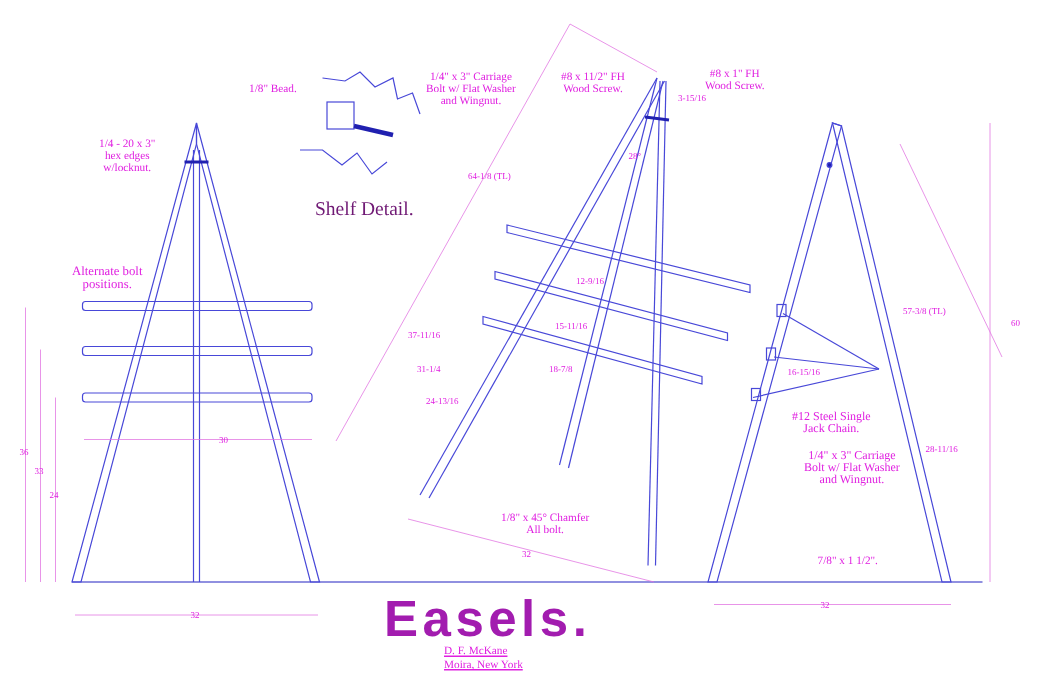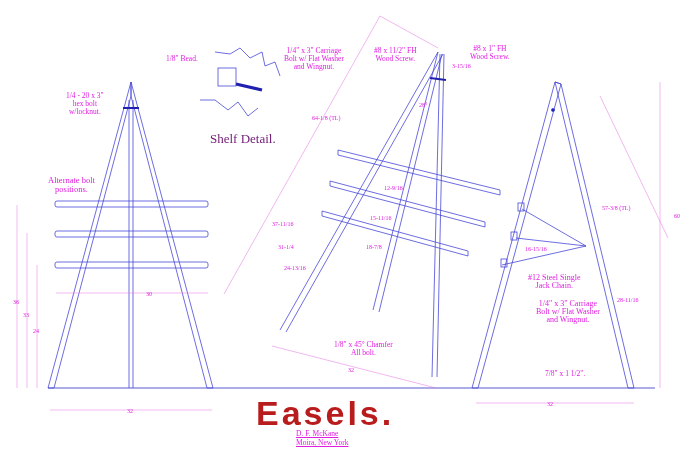--- a/index.html
+++ b/index.html
@@ -1,20 +1,20 @@
 <!DOCTYPE html>
 <html><head>
 <meta charset="utf-8">
 <style>
   html,body{margin:0;padding:0;background:#fff;}
   body{width:700px;height:459px;overflow:hidden;position:relative;font-family:"Liberation Serif",serif;}
   #canvas{position:absolute;left:0;top:0;width:700px;height:459px;}
   .lbl{position:absolute;color:#e020e0;font-family:"Liberation Serif",serif;font-size:7.5px;line-height:8px;text-align:center;white-space:nowrap;}
   .lbl.small{font-size:6px;}
-  .title{position:absolute;left:256px;top:394px;font-family:"Liberation Sans",sans-serif;font-weight:bold;font-size:34px;color:#b91c1c;letter-spacing:3px;}
+  .title{position:absolute;left:256px;top:394px;font-family:"Liberation Sans",sans-serif;font-weight:bold;font-size:34px;color:#a21caf;letter-spacing:3px;}
   .subtitle{position:absolute;left:258px;top:217px;font-size:13px;color:#701a75;}
   .author{position:absolute;left:296px;top:429px;font-size:7.5px;color:#e020e0;text-align:left;line-height:9px;text-decoration:underline;}
 </style>
 </head>
 <body>
 
 <svg id="canvas" viewBox="0 0 700 459" xmlns="http://www.w3.org/2000/svg">
   <g stroke="#4848d8" stroke-width="0.8" fill="none">
 
     <line x1="48" y1="388" x2="655" y2="388" stroke="#9090e0" stroke-width="1.4"></line>
@@ -73,21 +73,21 @@
     <line x1="380" y1="16" x2="438" y2="48"></line>
     <line x1="272" y1="346" x2="436" y2="388"></line>
     <line x1="660" y1="82" x2="660" y2="388"></line>
     <line x1="600" y1="96" x2="668" y2="238"></line>
     <line x1="476" y1="403" x2="634" y2="403"></line>
   </g>
 </svg>
 
 <div class="lbl" style="left:66px;top:92px;">
   <div>1/4 - 20 x 3"</div>
-  <div>hex bolt</div>
+  <div>hex edges</div>
   <div>w/locknut.</div>
 </div>
 <div class="lbl" style="left:48px;top:176px;font-size:8.5px;line-height:9px;">
   <div>Alternate bolt</div>
   <div>positions.</div>
 </div>
 <div class="lbl small" style="left:146px;top:290px;">30</div>
 <div class="lbl small" style="left:127px;top:407px;">32</div>
 <div class="lbl small" style="left:13px;top:298px;">36</div>
 <div class="lbl small" style="left:23px;top:311px;">33</div>

